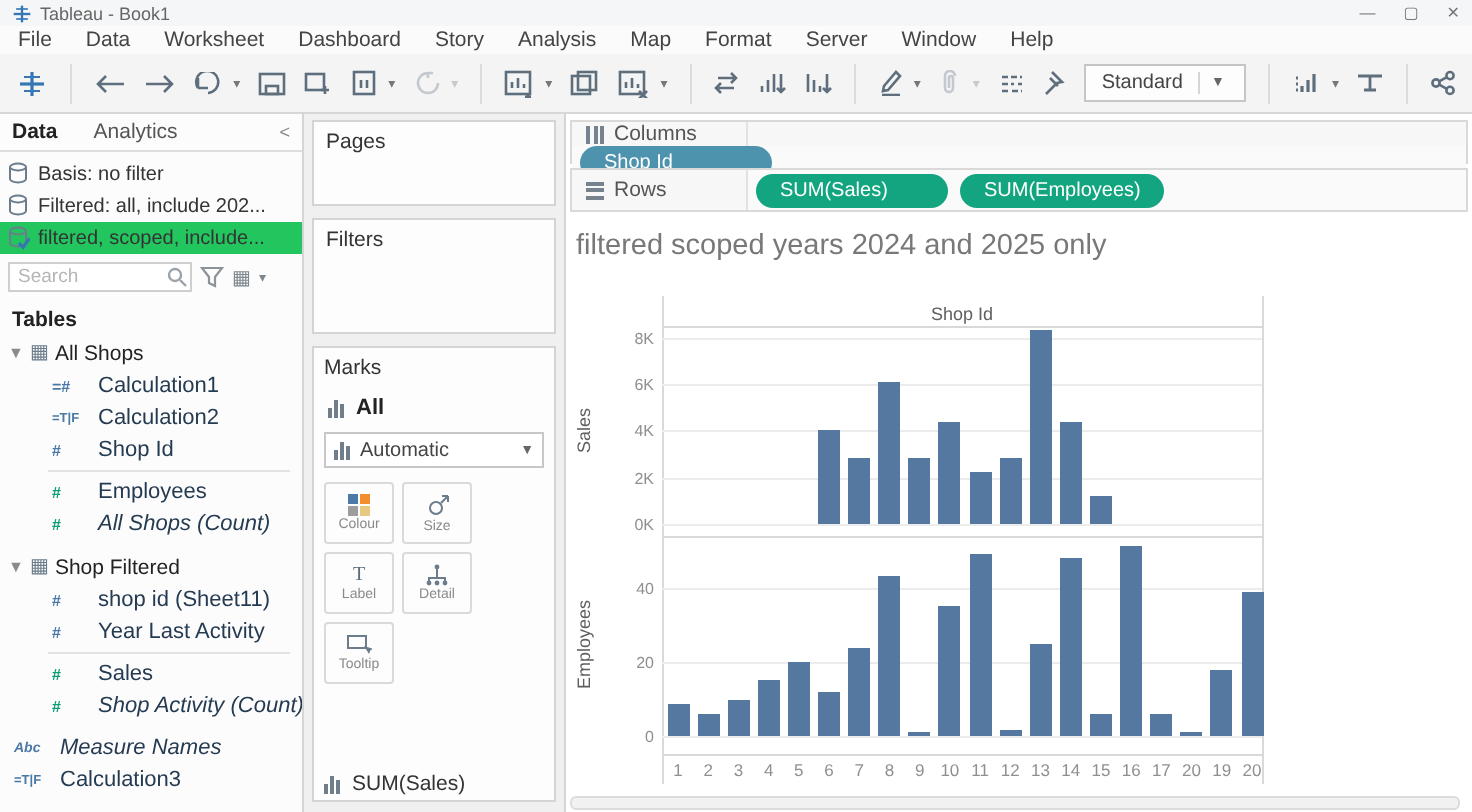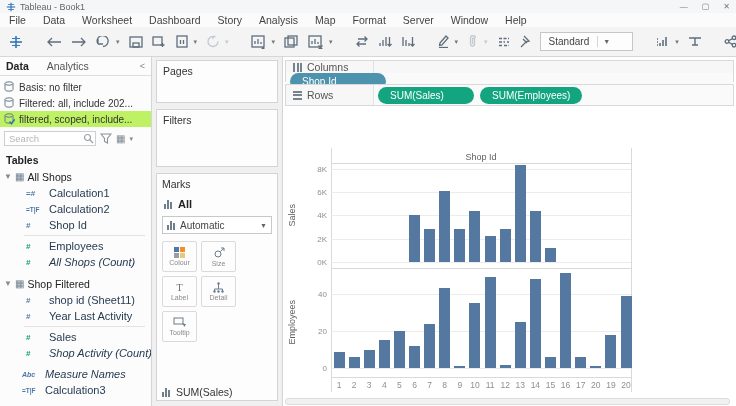--- a/index.html
+++ b/index.html
@@ -14,50 +14,50 @@
   .menubar span { cursor:default; }
   .toolbar { height:30px; background:#f4f4f4; border-bottom:1px solid #d7d7d7;
     display:flex; align-items:center; gap:9px; padding:0 8px; }
   .tb-sep { width:1px; height:20px; background:#dcdcdc; margin:0 2px; }
   .tb-ic { display:inline-flex; align-items:center; justify-content:center; width:18px; height:18px; }
   .tb-ic svg { stroke:#5f6e7d; fill:none; stroke-width:1.3; }
   .tb-ic.dis svg { stroke:#c3c9cf; }
   .caret { font-size:7px; color:#777; margin-left:-4px; }
   .caret.dis { color:#c9c9c9; }
   .std-box { display:flex; align-items:center; border:1px solid #c6c6c6; background:#fdfdfd;
-    height:19px; padding:0 20px 0 8px; font-size:10px; color:#444; gap:8px; }
+    height:19px; padding:0 8px 0 8px; font-size:10px; color:#444; gap:8px; }
   .std-box .dd { border-left:1px solid #d5d5d5; padding:2px 2px 2px 5px; font-size:7px; color:#666; }
 
   .main { display:flex; height:349px; }
   
   .datapane { width:152px; background:#fcfcfc; border-right:1px solid #d5d5d5;
     font-size:10px; overflow:hidden; }
   .dp-tabs { display:flex; align-items:center; height:19px; border-bottom:1px solid #dedede;
     padding:0 6px; gap:18px; font-size:10.5px; }
   .dp-tab-data { font-weight:bold; color:#222; }
   .dp-tab-analytics { color:#555; }
   .dp-collapse { margin-left:auto; color:#888; font-size:9px; }
   .ds-row { display:flex; align-items:center; height:16px; padding:0 4px; gap:4px;
     white-space:nowrap; overflow:hidden; color:#333; }
-  .ds-row.sel { background:#bef264; }
+  .ds-row.sel { background:#22c55e; }
   .ds-list { padding-top:3px; }
   .search-row { display:flex; align-items:center; gap:4px; padding:4px 4px 2px 4px; }
   .search-box { position:relative; }
   .search-box input { width:92px; height:15px; border:1px solid #cfcfcf; background:#fff;
     font-size:9.5px; padding:0 14px 0 4px; color:#444; font-family:"Liberation Sans",sans-serif; }
   .search-box input::placeholder { color:#b5b5b5; }
   .search-glass { position:absolute; right:2px; top:2px; }
   .tables-label { font-weight:bold; font-size:10.5px; padding:6px 6px 2px 6px; color:#222; }
   .grp-header { display:flex; align-items:center; height:17px; padding:0 4px; gap:3px; }
   .grp-header .chev { color:#8a8a8a; font-size:8px; width:8px; }
   .grp-header .name { font-weight:normal; color:#222; font-size:10.5px; white-space:nowrap; }
   .tbl-ic { color:#6b7c8c; font-size:10px; line-height:10px; }
   .field-row { display:flex; align-items:center; height:16px; padding-left:26px; gap:5px;
     white-space:nowrap; overflow:hidden; }
-  .field-row.loose { padding-left:22px; }
+  .field-row.loose { padding-left:7px; }
   .f-ic { display:inline-block; min-width:18px; font-weight:bold; text-align:left;
     font-size:8px; letter-spacing:0; }
   .f-ic.blue { color:#4b79a7; } .f-ic.green { color:#0c9e78; }
   .f-label { color:#253b52; font-size:11px; }
   .f-label.it { font-style:italic; }
   .f-div { border-top:1px solid #e3e3e3; margin:2px 6px 2px 24px; }
 
   
   .cards-col { width:131px; background:#f0f0f0; border-right:1px solid #d5d5d5;
     padding:3px 4px; font-size:10.5px; }
@@ -496,20 +496,21 @@
             <i></i>
             <i></i>
           </span>
         <span>Rows</span>
       </span>
       <span class="shelf-pills" id="rows-pills">
           <span class="pill" style="background: rgb(19, 165, 127);">SUM(Sales)</span>
           <span class="pill" style="background: rgb(19, 165, 127);">SUM(Employees)</span>
         </span>
     </div>
+    <div class="sheet-title">filtered scoped years 2024 and 2025 only</div>
     <div id="chart-region">
         <div class="ch-header" style="left: 48px; top: 95px; width: 300px; position: absolute;">Shop Id</div>
         <div class="ch-line" style="left: 48px; top: 91px; width: 1px; height: 244px; position: absolute;"></div>
         <div class="ch-line" style="left: 348px; top: 91px; width: 1px; height: 244px; position: absolute;"></div>
         <div class="ch-line" style="left: 48px; top: 106px; width: 300px; height: 1px; position: absolute;"></div>
         <div class="ch-line" style="left: 48px; top: 211px; width: 300px; height: 1px; position: absolute;"></div>
         <div class="ch-line" style="left: 48px; top: 320px; width: 300px; height: 1px; position: absolute;"></div>
         <div class="ax-wrap" style="left: 2px; top: 106px; width: 14px; height: 105px; position: absolute;">
           <span class="ax-title">Sales</span>
         </div>

